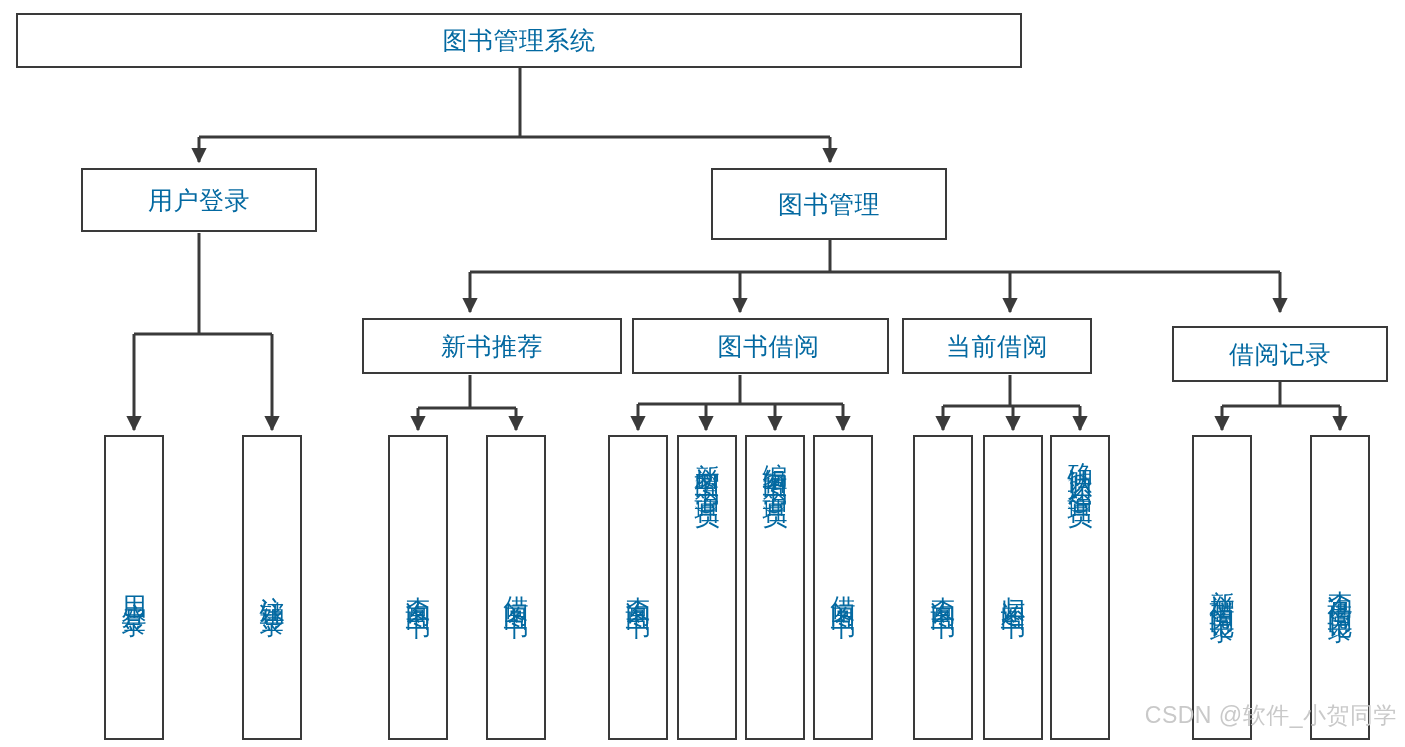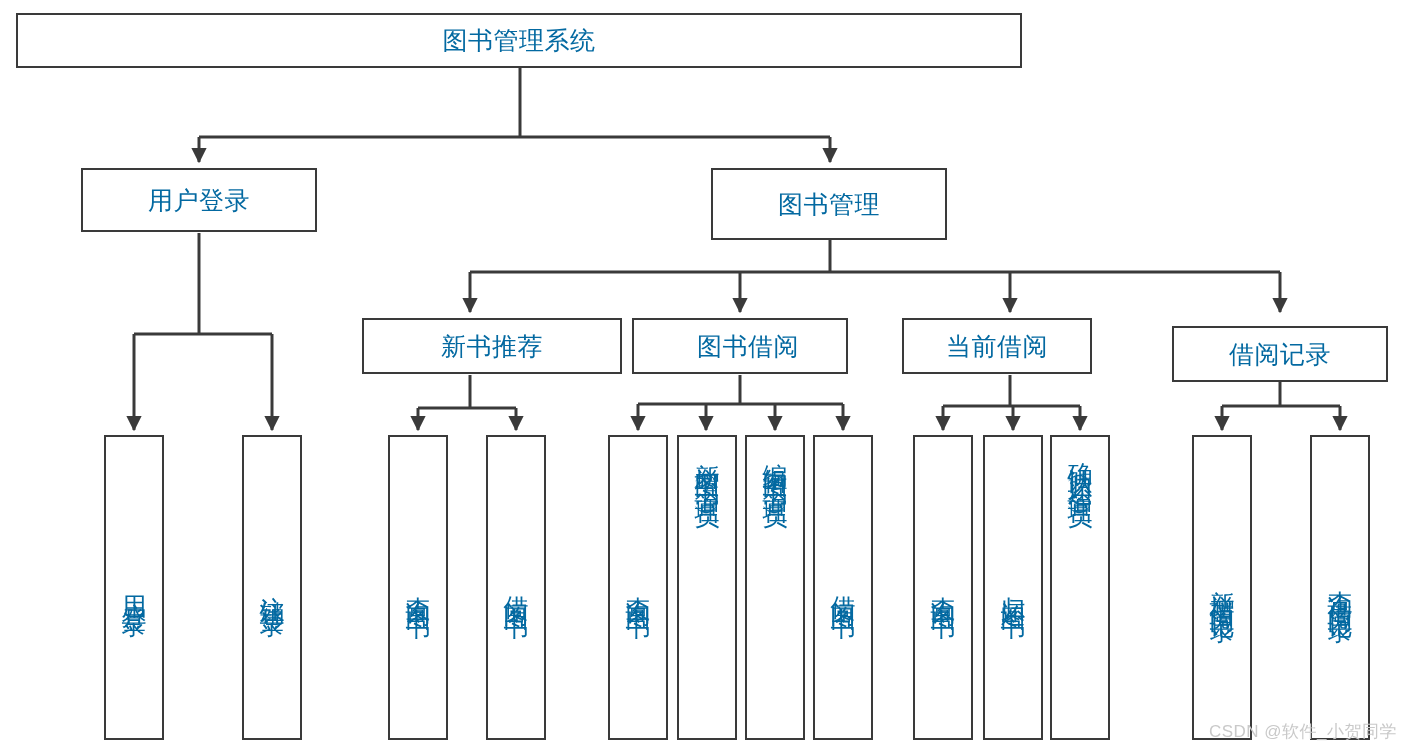--- a/index.html
+++ b/index.html
@@ -63,22 +63,22 @@
     letter-spacing: 6px;
     white-space: nowrap;
   }
   .node.vertical.centered {
     align-items: center;
     padding-top: 0;
   }
   .watermark {
     position: absolute;
     right: 8px;
-    bottom: 4px;
-    font-size: 17px;
+    bottom: 16px;
+    font-size: 23px;
     color: #c9c9c9;
     letter-spacing: 0.5px;
     z-index: 3;
     white-space: nowrap;
     margin-left: 43px;
   }
 </style>
 </head>
 <body>
 
@@ -141,21 +141,21 @@
   <div class="node horizontal" style="left:81px; top:168px; width:236px; height:64px;">
     <span class="label">用户登录</span>
   </div>
   <div class="node horizontal" style="left:711px; top:168px; width:236px; height:72px;">
     <span class="label">图书管理</span>
   </div>
 
   <div class="node horizontal" style="left:362px; top:318px; width:260px; height:56px;">
     <span class="label">新书推荐</span>
   </div>
-  <div class="node horizontal" style="left:632px; top:318px; width:216px; height:56px;padding-left:16px;">
+  <div class="node horizontal" style="left:632px; top:318px; width:257px; height:56px;padding-left:16px;">
     <span class="label">图书借阅</span>
   </div>
   <div class="node horizontal" style="left:902px; top:318px; width:190px; height:56px;">
     <span class="label">当前借阅</span>
   </div>
   <div class="node horizontal" style="left:1172px; top:318px; width:216px; height:56px;margin-top:8px;">
     <span class="label">借阅记录</span>
   </div>
 
   <div class="node vertical centered" style="left:104px; top:435px; width:60px; height:305px;">

